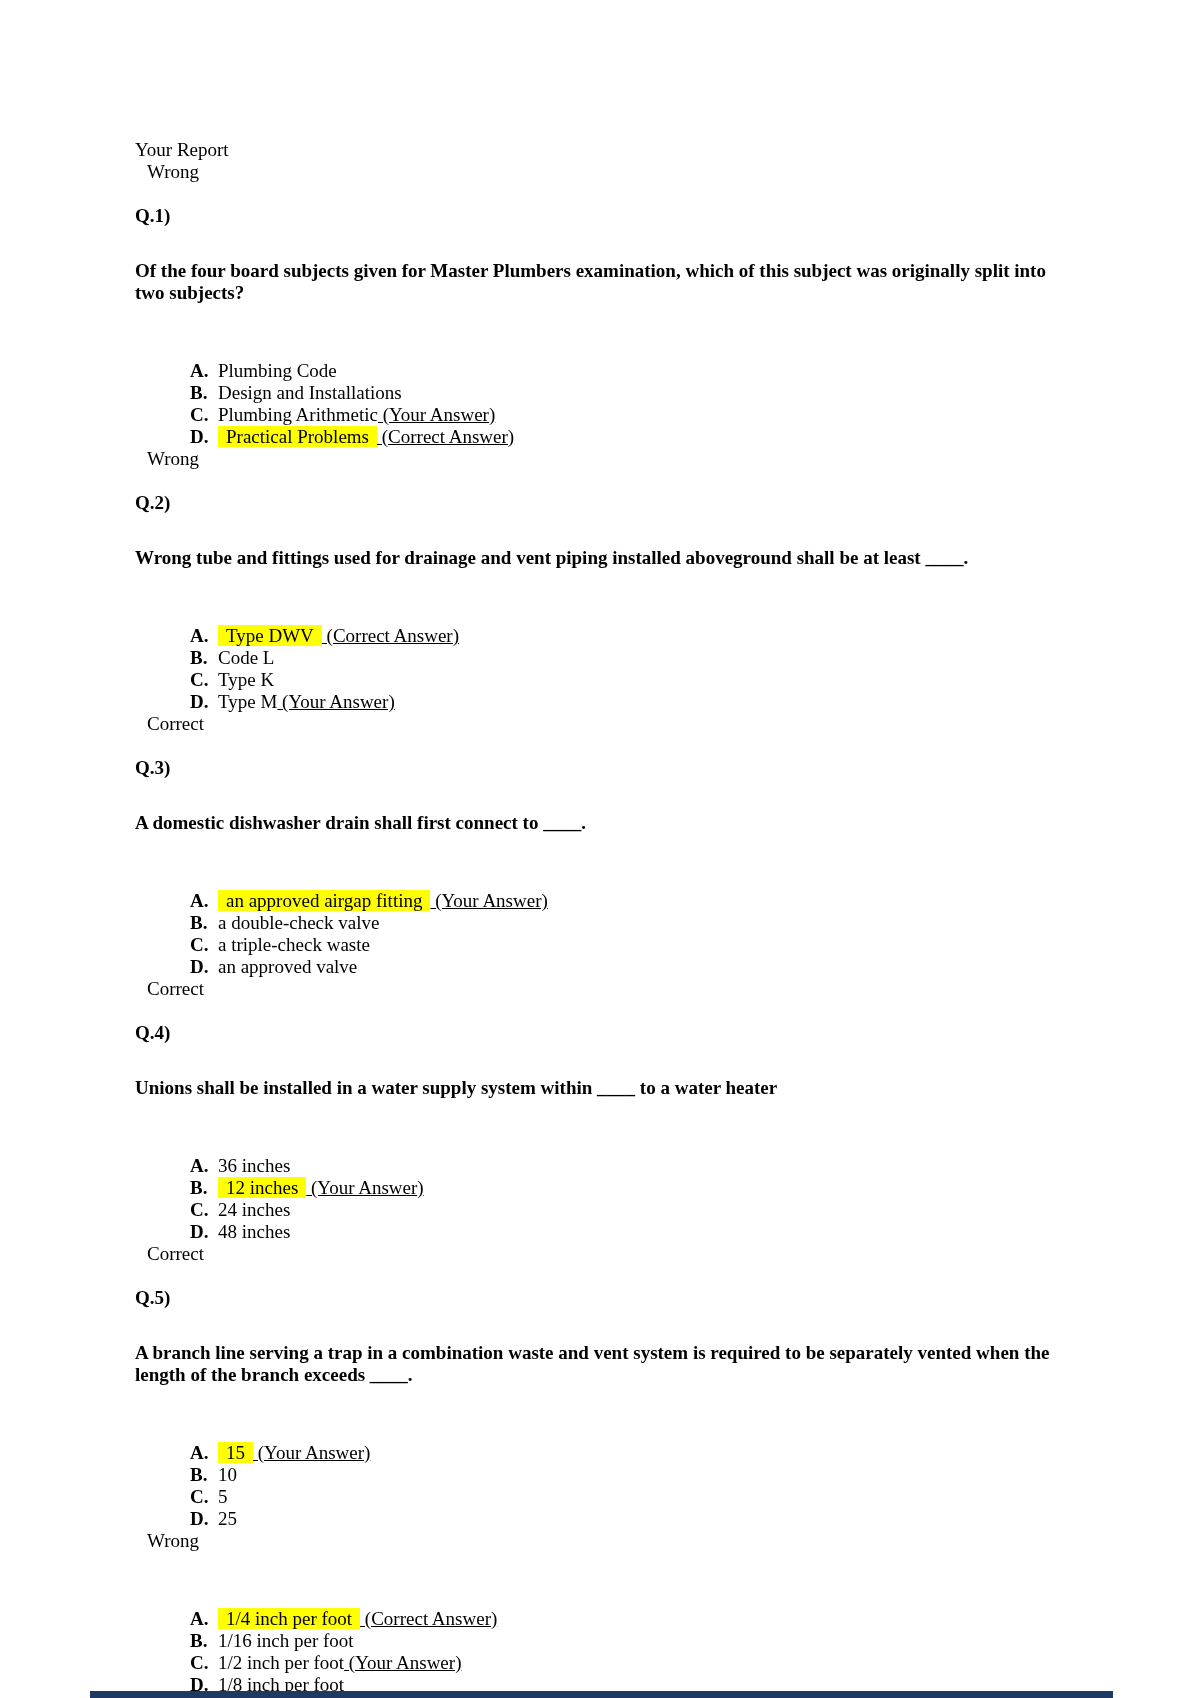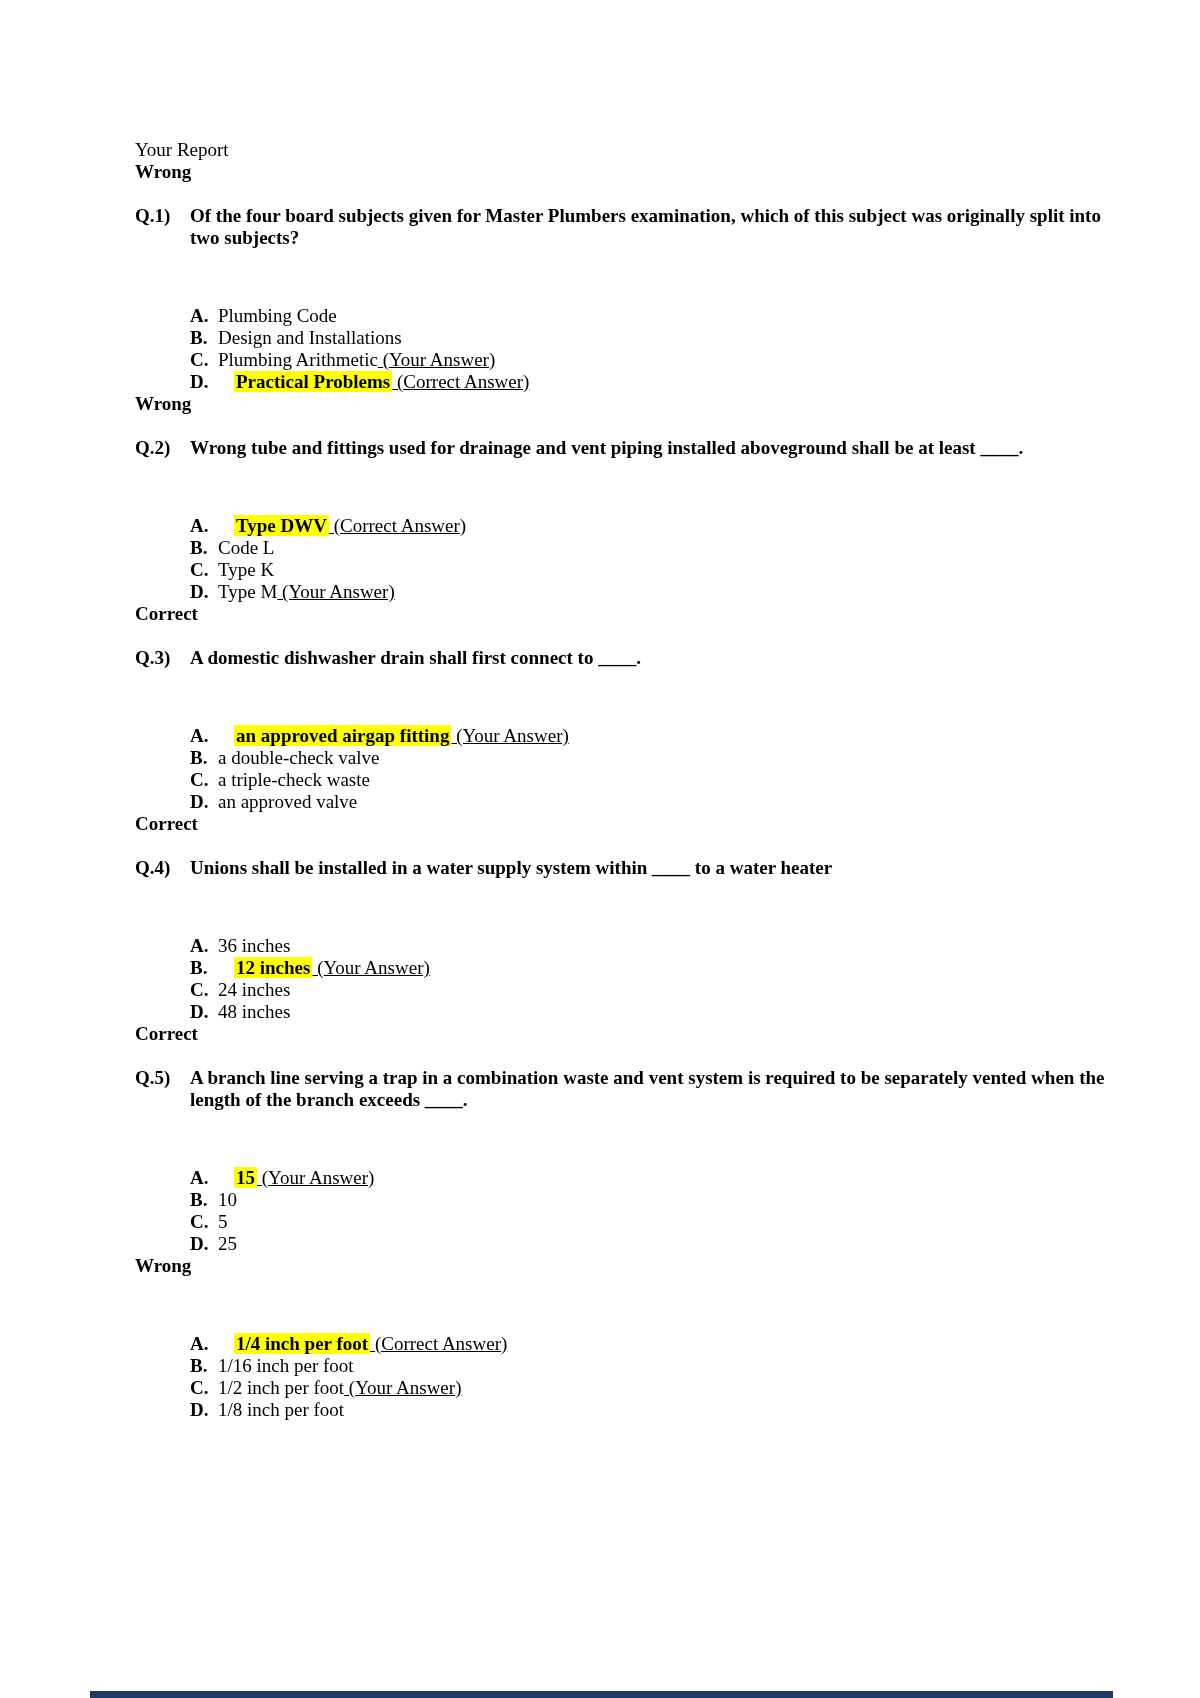--- a/index.html
+++ b/index.html
@@ -15,28 +15,28 @@
     height: 1698px;
     position: relative;
     overflow: hidden;
     color: var(--ink);
     font-family: "Liberation Serif", "DejaVu Serif", serif;
     font-size: 19px;
     line-height: 22px;
   }
   .content { padding: 139px 78px 0 135px; }
   .report-title { font-weight: normal; }
-  .status { font-weight: bold; }
-  .q-row { display: flex; margin-top: 22px; }
+  .status { font-weight: normal; margin-left: 12px; }
+  .q-row { display: flex; margin-top: 22px; flex-direction: column; }
   .q-num { flex: 0 0 55px; font-weight: bold; }
   .q-text { font-weight: bold; max-width: 928px; font-family: Liberation Serif, serif; }
   .options { list-style: none; margin: 56px 0 0 55px; }
   .option { white-space: nowrap; }
   .opt-letter { display: inline-block; width: 28px; font-weight: bold; }
-  .opt-text.hl { background: var(--hl); font-weight: bold; padding: 0 2px; margin-left: 16px; }
+  .opt-text.hl { background: var(--hl); font-weight: normal; padding: 0 8px; }
   .opt-note { font-weight: normal; text-decoration: underline; }
   .bottom-bar {
     position: absolute;
     left: 90px;
     bottom: 0;
     width: 1023px;
     height: 7px;
     background: var(--bar);
   }
 </style>

